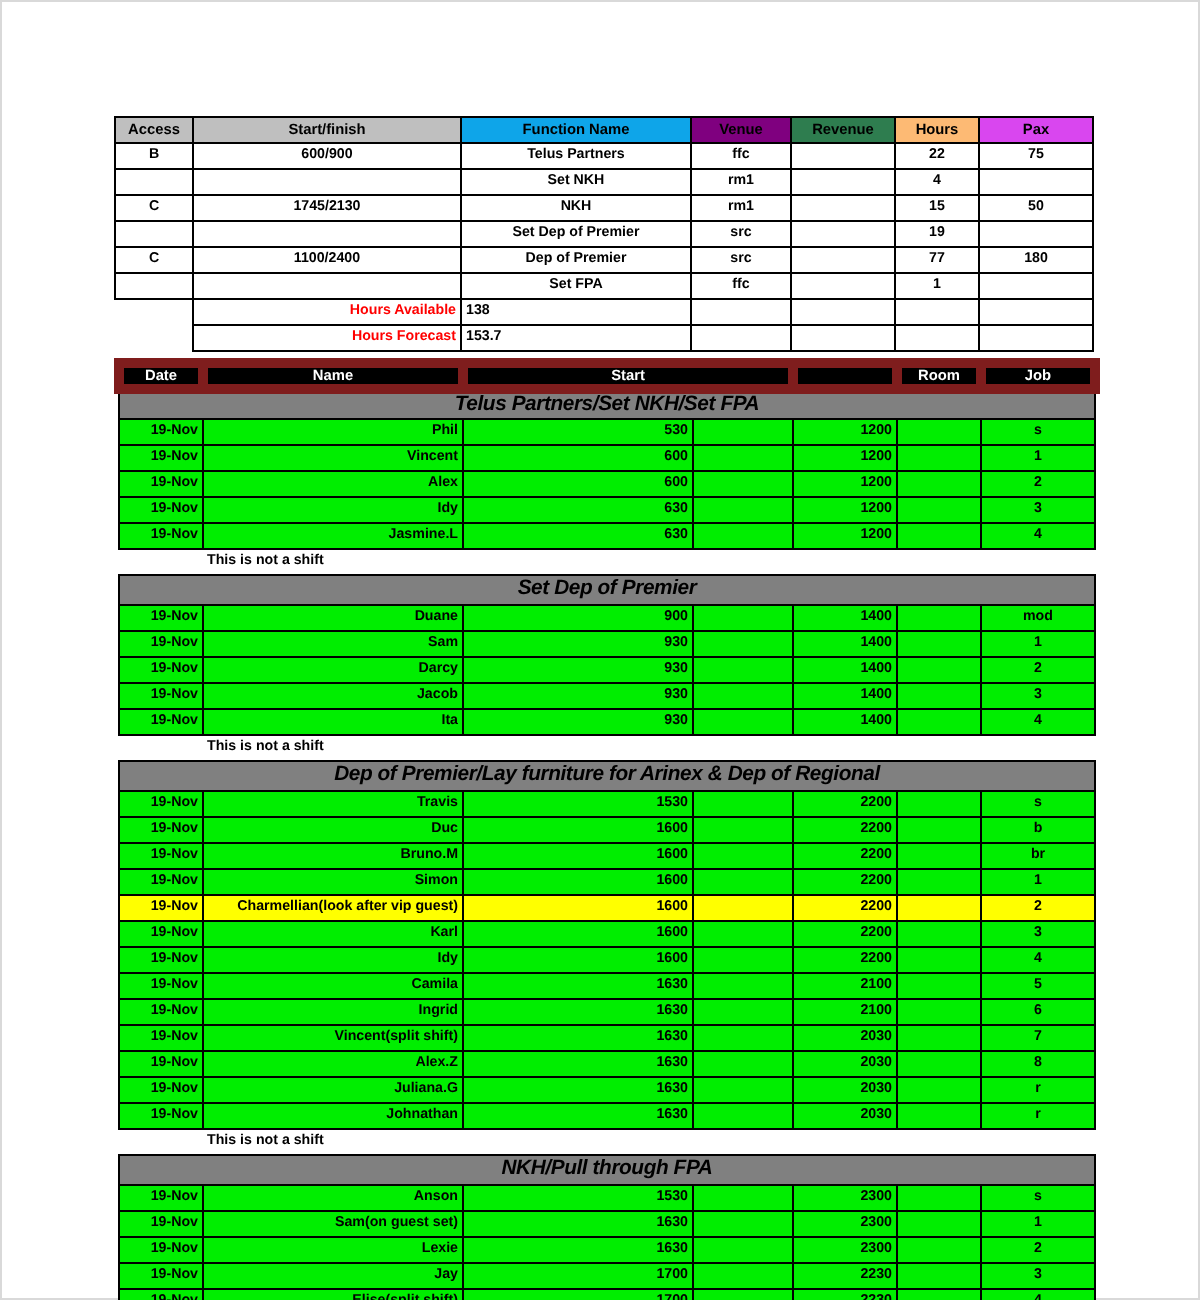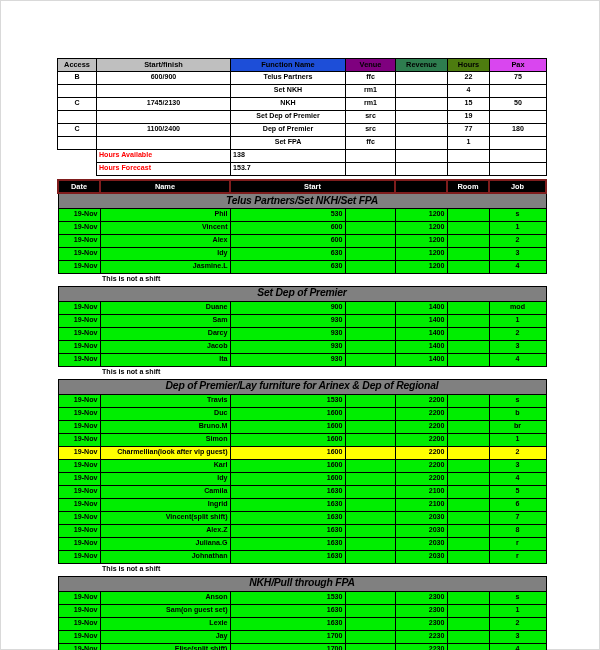--- a/index.html
+++ b/index.html
@@ -49,56 +49,56 @@
 
   
   .hdr {
     text-align: center;
     font-size: 7.4px;
     font-weight: bold;
     height: 13px;
     margin-left: 48px;
   }
   .hdr-gray   { background: #bfbfbf; }
-  .hdr-yellow { background: #1d4ed8; }
+  .hdr-yellow { background: #0ea5e9; }
   .hdr-purple { background: #7f007f; color: #000000; }
   .hdr-green  { background: #2e7d4f; color: #000000; }
-  .hdr-red    { background: #4d7c0f; color: #000000; }
+  .hdr-red    { background: #fdba74; color: #000000; }
   .hdr-cyan   { background: #d946ef; color: #000000; }
 
   .c-center { text-align: center; }
   .c-right  { text-align: right; }
   .c-left   { text-align: right; }
 
   .summary td { height: 13px; background: #ffffff; }
 
   .totlabel {
     color: #ff0000;
-    text-align: left;
+    text-align: right;
     background: #ffffff;
   }
   .totvalue {
     background: #ffffff;
   }
   .noborder-cell {
     border-left: none;
     border-right: none;
     border-top: none;
     border-bottom: none;
     background: #ffffff;
   }
 
   
   .roster-hdr td {
     background: #000000;
     color: #ffffff;
     text-align: center;
     font-size: 7.4px;
     height: 13px;
-    border: 2px solid #7f1d1d;
+    border: 5px solid #7f1d1d;
   }
   .section-title td {
     background: #808080;
     color: #000000;
     text-align: center;
     font-size: 10.4px;
     font-weight: bold;
     height: 15px;
     border: 1px solid #000000;
     letter-spacing: -0.2px;

